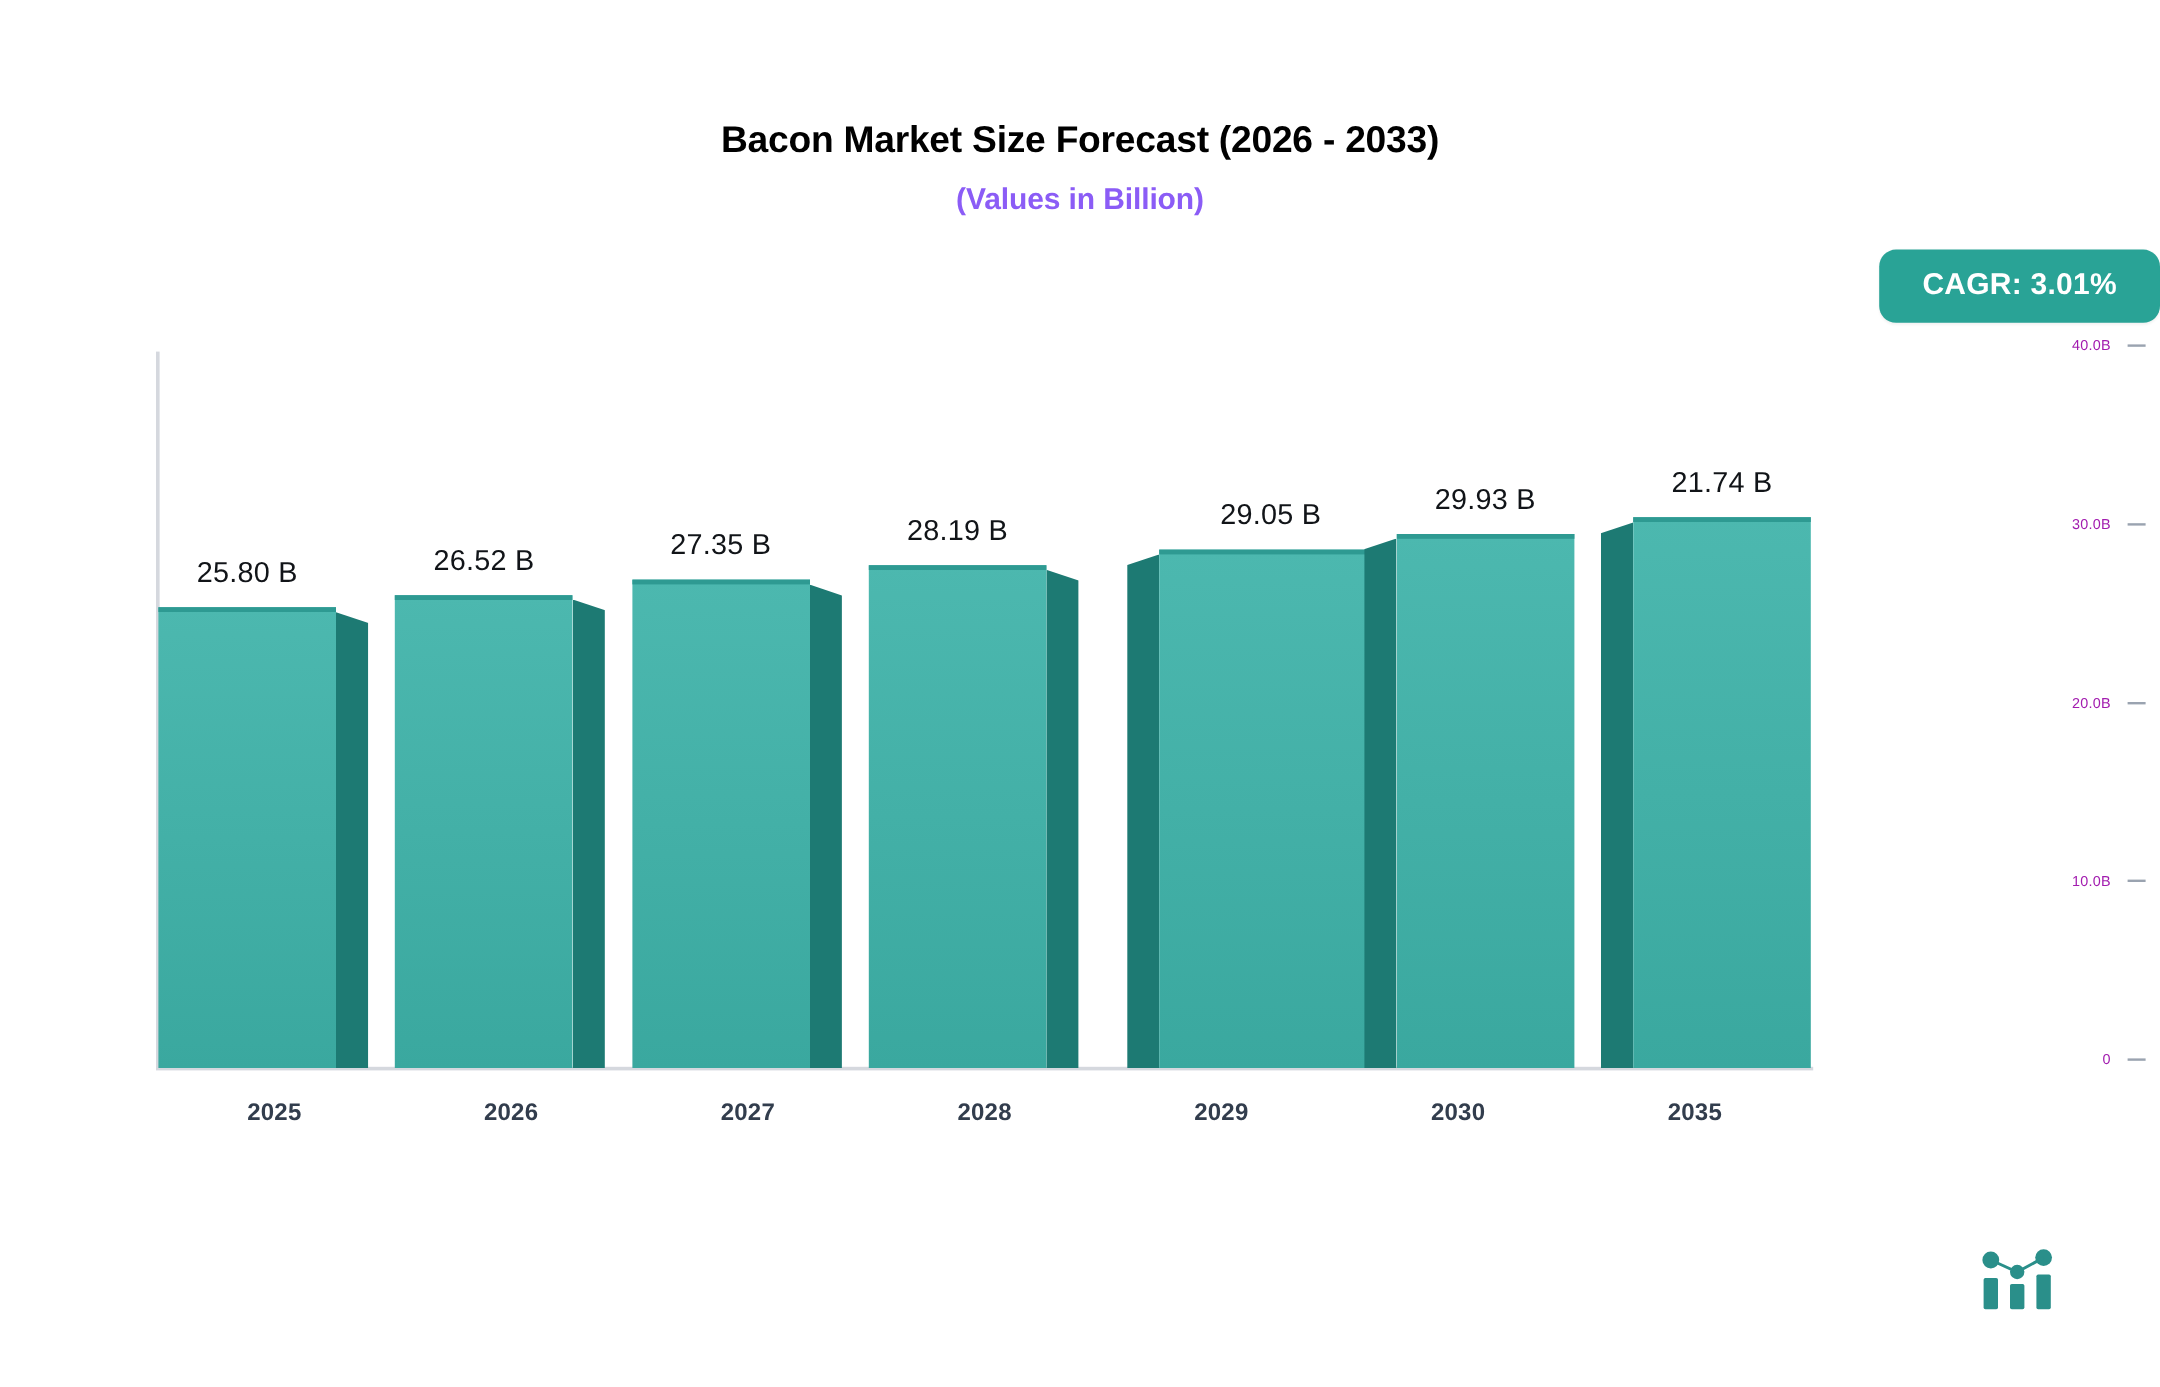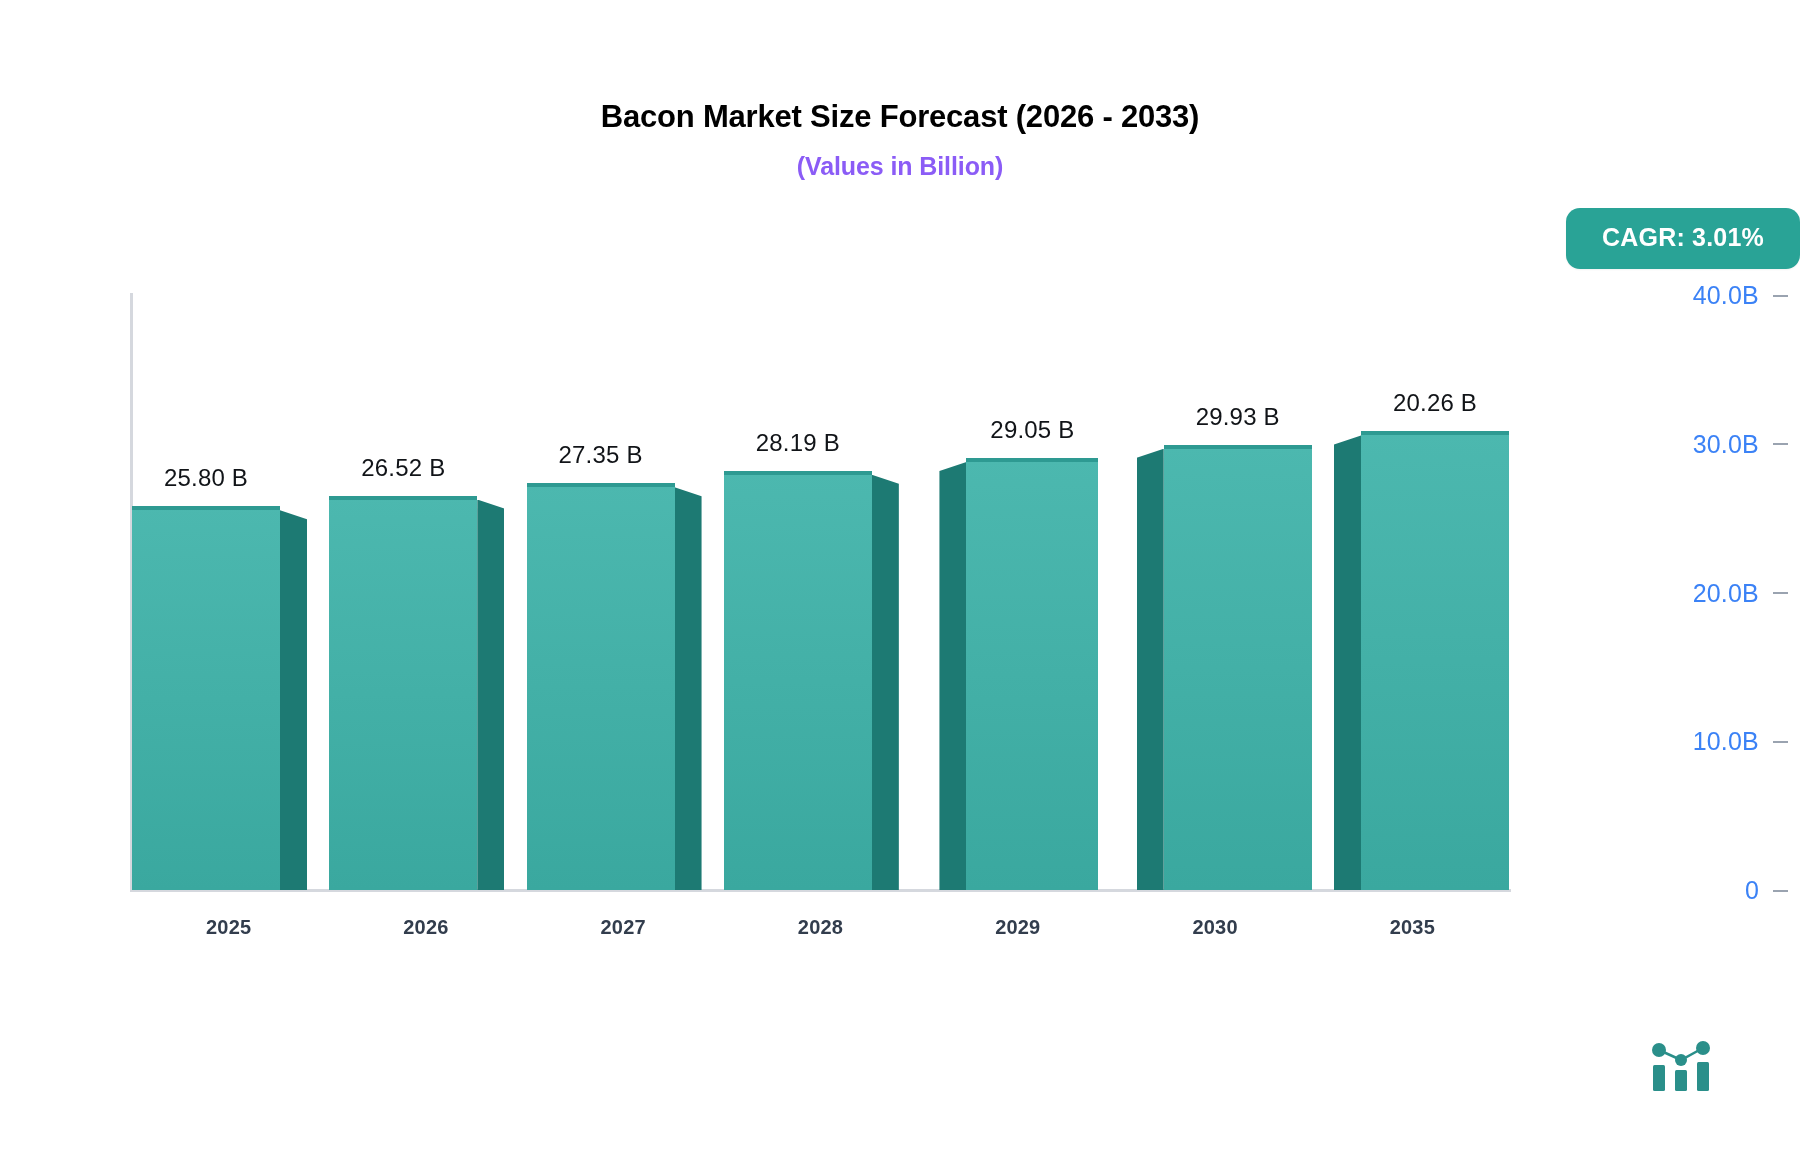--- a/index.html
+++ b/index.html
@@ -82,23 +82,23 @@
   }
 
   .y-tick {
     position: absolute;
     right: 0;
     display: flex;
     align-items: center;
     justify-content: flex-end;
   }
   .y-tick-label {
-    font-size: 25px;
+    font-size: 12px;
     font-weight: 400;
-    color: #3b82f6;
+    color: #a21caf;
     letter-spacing: 0.2px;
     white-space: nowrap;
   }
   .y-tick-dash {
     display: inline-block;
     width: 15px;
     height: 2px;
     background: #9aa3b0;
     margin-left: 14px;
     margin-right: 12px;
@@ -234,37 +234,37 @@
         <div class="bar-face" style="height: 406.831px;"></div>
         <div class="bar-top-bevel" style="bottom: 402.831px;"></div>
         <div class="bar-value-label" style="bottom: 420.831px; margin-top: 32px;">27.35 B</div>
       </div>
       <div class="bar-group" style="left: 723.857px; width: 148px; height: 315px;">
         <div class="bar-side-right" style="height: 415.326px;"></div>
         <div class="bar-face" style="height: 419.326px;"></div>
         <div class="bar-top-bevel" style="bottom: 415.326px;"></div>
         <div class="bar-value-label" style="bottom: 433.326px;">28.19 B</div>
       </div>
-      <div class="bar-group" style="left: 966.429px; width: 132px; height: 432.119px;">
+      <div class="bar-group" style="left: 966.429px; width: 148px; height: 432.119px; padding-left: 37px;">
         <div class="bar-side-left" style="height: 428.119px;"></div>
         <div class="bar-face" style="height: 432.119px;"></div>
         <div class="bar-top-bevel" style="bottom: 428.119px;"></div>
         <div class="bar-value-label" style="bottom: 446.119px;">29.05 B</div>
       </div>
       <div class="bar-group" style="left: 1163.71px; width: 148px; height: 334px;">
         <div class="bar-side-left" style="height: 441.209px;"></div>
         <div class="bar-face" style="height: 445.209px;"></div>
         <div class="bar-top-bevel" style="bottom: 441.209px;"></div>
         <div class="bar-value-label" style="bottom: 459.209px;">29.93 B</div>
       </div>
       <div class="bar-group" style="left: 1361px; width: 148px; height: 458.596px;">
         <div class="bar-side-left" style="height: 454.596px;"></div>
         <div class="bar-face" style="height: 458.596px;"></div>
         <div class="bar-top-bevel" style="bottom: 454.596px;"></div>
-        <div class="bar-value-label" style="bottom: 472.596px;">20.26 B</div>
+        <div class="bar-value-label" style="bottom: 472.596px;">21.74 B</div>
       </div>
     </div>
   <div id="x-ticks">
       <div class="x-tick-label" style="left: 138.643px; width: 180px;">2025</div>
       <div class="x-tick-label" style="left: 335.929px; width: 180px;">2026</div>
       <div class="x-tick-label" style="left: 533.214px; width: 180px;">2027</div>
       <div class="x-tick-label" style="left: 730.5px; width: 180px;">2028</div>
       <div class="x-tick-label" style="left: 927.786px; width: 180px;">2029</div>
       <div class="x-tick-label" style="left: 1125.07px; width: 180px;">2030</div>
       <div class="x-tick-label" style="left: 1322.36px; width: 180px;">2035</div>

